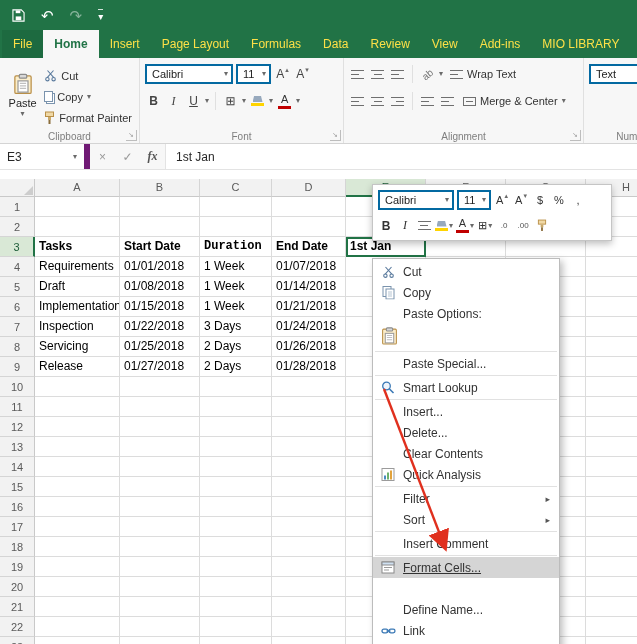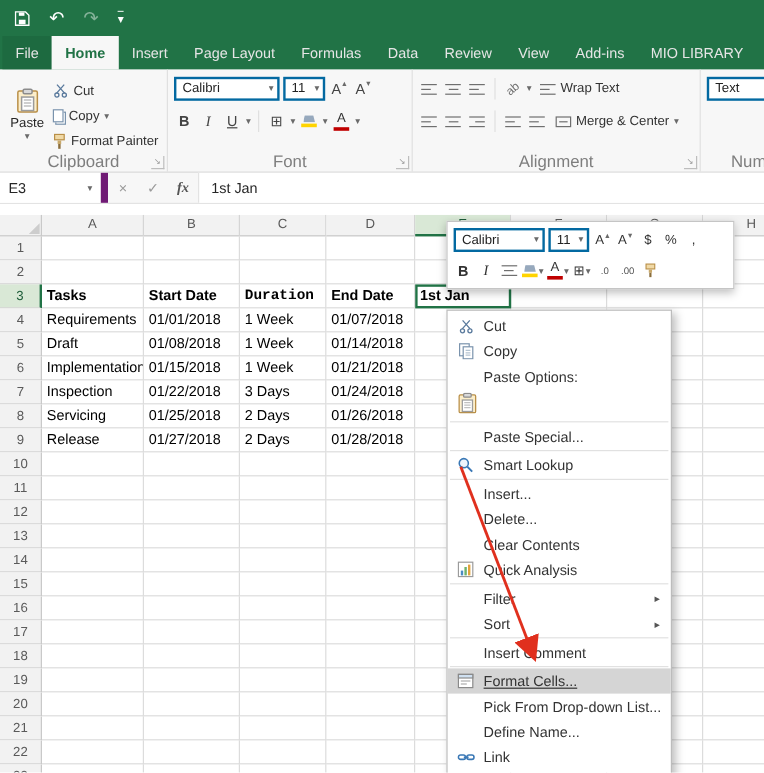--- a/index.html
+++ b/index.html
@@ -8,31 +8,31 @@
 .app{position:relative;width:637px;height:644px;overflow:hidden;background:#fff;font-size:12px;color:#262626}
 
 
 .titlebar{position:absolute;top:0;left:0;right:0;height:30px;background:#217346;display:flex;align-items:center;gap:16px;padding-left:12px}
 .tb-btn{color:#fff;font-size:15px;line-height:1;display:flex;align-items:center}
 .tb-btn.dim{opacity:.45}
 .tb-btn.small{font-size:10px;border-top:1px solid rgba(255,255,255,.8);padding-top:2px}
 
 
 .tabbar{position:absolute;top:30px;left:0;right:0;height:28px;background:#217346;display:flex;padding-left:2px}
-.rtab{display:flex;align-items:center;padding:0 11px;color:#e5e5e5;font-size:12px;white-space:nowrap}
+.rtab{display:flex;align-items:center;padding:0 11px;color:#fde047;font-size:12px;white-space:nowrap}
 .rtab.file{background:#1d6a40}
 .rtab.active{background:#f7f7f7;color:#217346;font-weight:bold}
 
 
 .ribbon{position:absolute;top:58px;left:0;right:0;height:86px;background:#f7f7f7;border-bottom:1px solid #d4d4d4;display:flex}
 .rgroup{position:relative;flex:0 0 auto;height:100%;border-right:1px solid #e0e0e0}
 .rg-body{padding:5px 5px 16px}
 .rg-body.clip{display:flex;gap:2px}
 .rg-body.col{display:flex;flex-direction:column;gap:5px}
-.rgroup-label{position:absolute;left:0;right:0;bottom:1px;text-align:center;font-size:14px;color:#7e7e7e}
+.rgroup-label{position:absolute;left:0;right:0;bottom:1px;text-align:center;font-size:10px;color:#7e7e7e}
 .launcher{position:absolute;right:2px;bottom:2px;width:11px;height:11px;font-size:7px;color:#9a9a9a;border-right:1px solid #bdbdbd;border-bottom:1px solid #bdbdbd;display:flex;align-items:center;justify-content:center}
 .paste-btn{width:42px;height:64px;display:flex;flex-direction:column;align-items:center;justify-content:center;gap:1px}
 .paste-btn .pl{font-size:11px}
 .caret{font-size:8px;color:#6a6a6a;line-height:1}
 .clip-col{display:flex;flex-direction:column;gap:2px;padding-top:3px}
 .small-btn{display:flex;align-items:center;gap:4px;height:19px;font-size:11px;color:#333;white-space:nowrap;padding:0 2px}
 .copy-ic{width:9px;height:11px;background:#fff;border:1px solid #7a93ad;box-shadow:2px 2px 0 -1px #fff,2px 2px 0 0 #7a93ad}
 .combo{height:20px;background:#fff;border:2px solid #0369a1;display:flex;align-items:center;justify-content:space-between;padding:0 3px 0 5px;font-size:11px;color:#222;white-space:nowrap}
 .r1,.r2{display:flex;align-items:center;gap:3px;height:22px}
 .fbtn{min-width:17px;height:20px;display:flex;align-items:center;justify-content:center;font-size:12px;color:#444;gap:1px}
@@ -721,21 +721,20 @@
           <svg width="14" height="14" viewBox="0 0 14 14">
             <rect x="1" y="1.5" width="12" height="11" fill="#fff" stroke="#8a8a8a"></rect>
             <rect x="1" y="1.5" width="12" height="3" fill="#cfe0f1" stroke="#8a8a8a"></rect>
             <path d="M3 7 h8 M3 9.5 h5" stroke="#9b9b9b"></path>
           </svg>
         </span>
         <span class="ml">Format Cells...</span>
       </div>
       <div class="menu-item">
         <span class="mi"></span>
-        <span class="ml">Pick From Drop-down List...</span>
       </div>
       <div class="menu-item">
         <span class="mi"></span>
         <span class="ml">Define Name...</span>
       </div>
       <div class="menu-item">
         <span class="mi">
           <svg width="15" height="13" viewBox="0 0 15 13">
             <rect x="1" y="4.7" width="6" height="3.6" rx="1.8" fill="none" stroke="#3a78b5" stroke-width="1.3"></rect>
             <rect x="8" y="4.7" width="6" height="3.6" rx="1.8" fill="none" stroke="#3a78b5" stroke-width="1.3"></rect>

